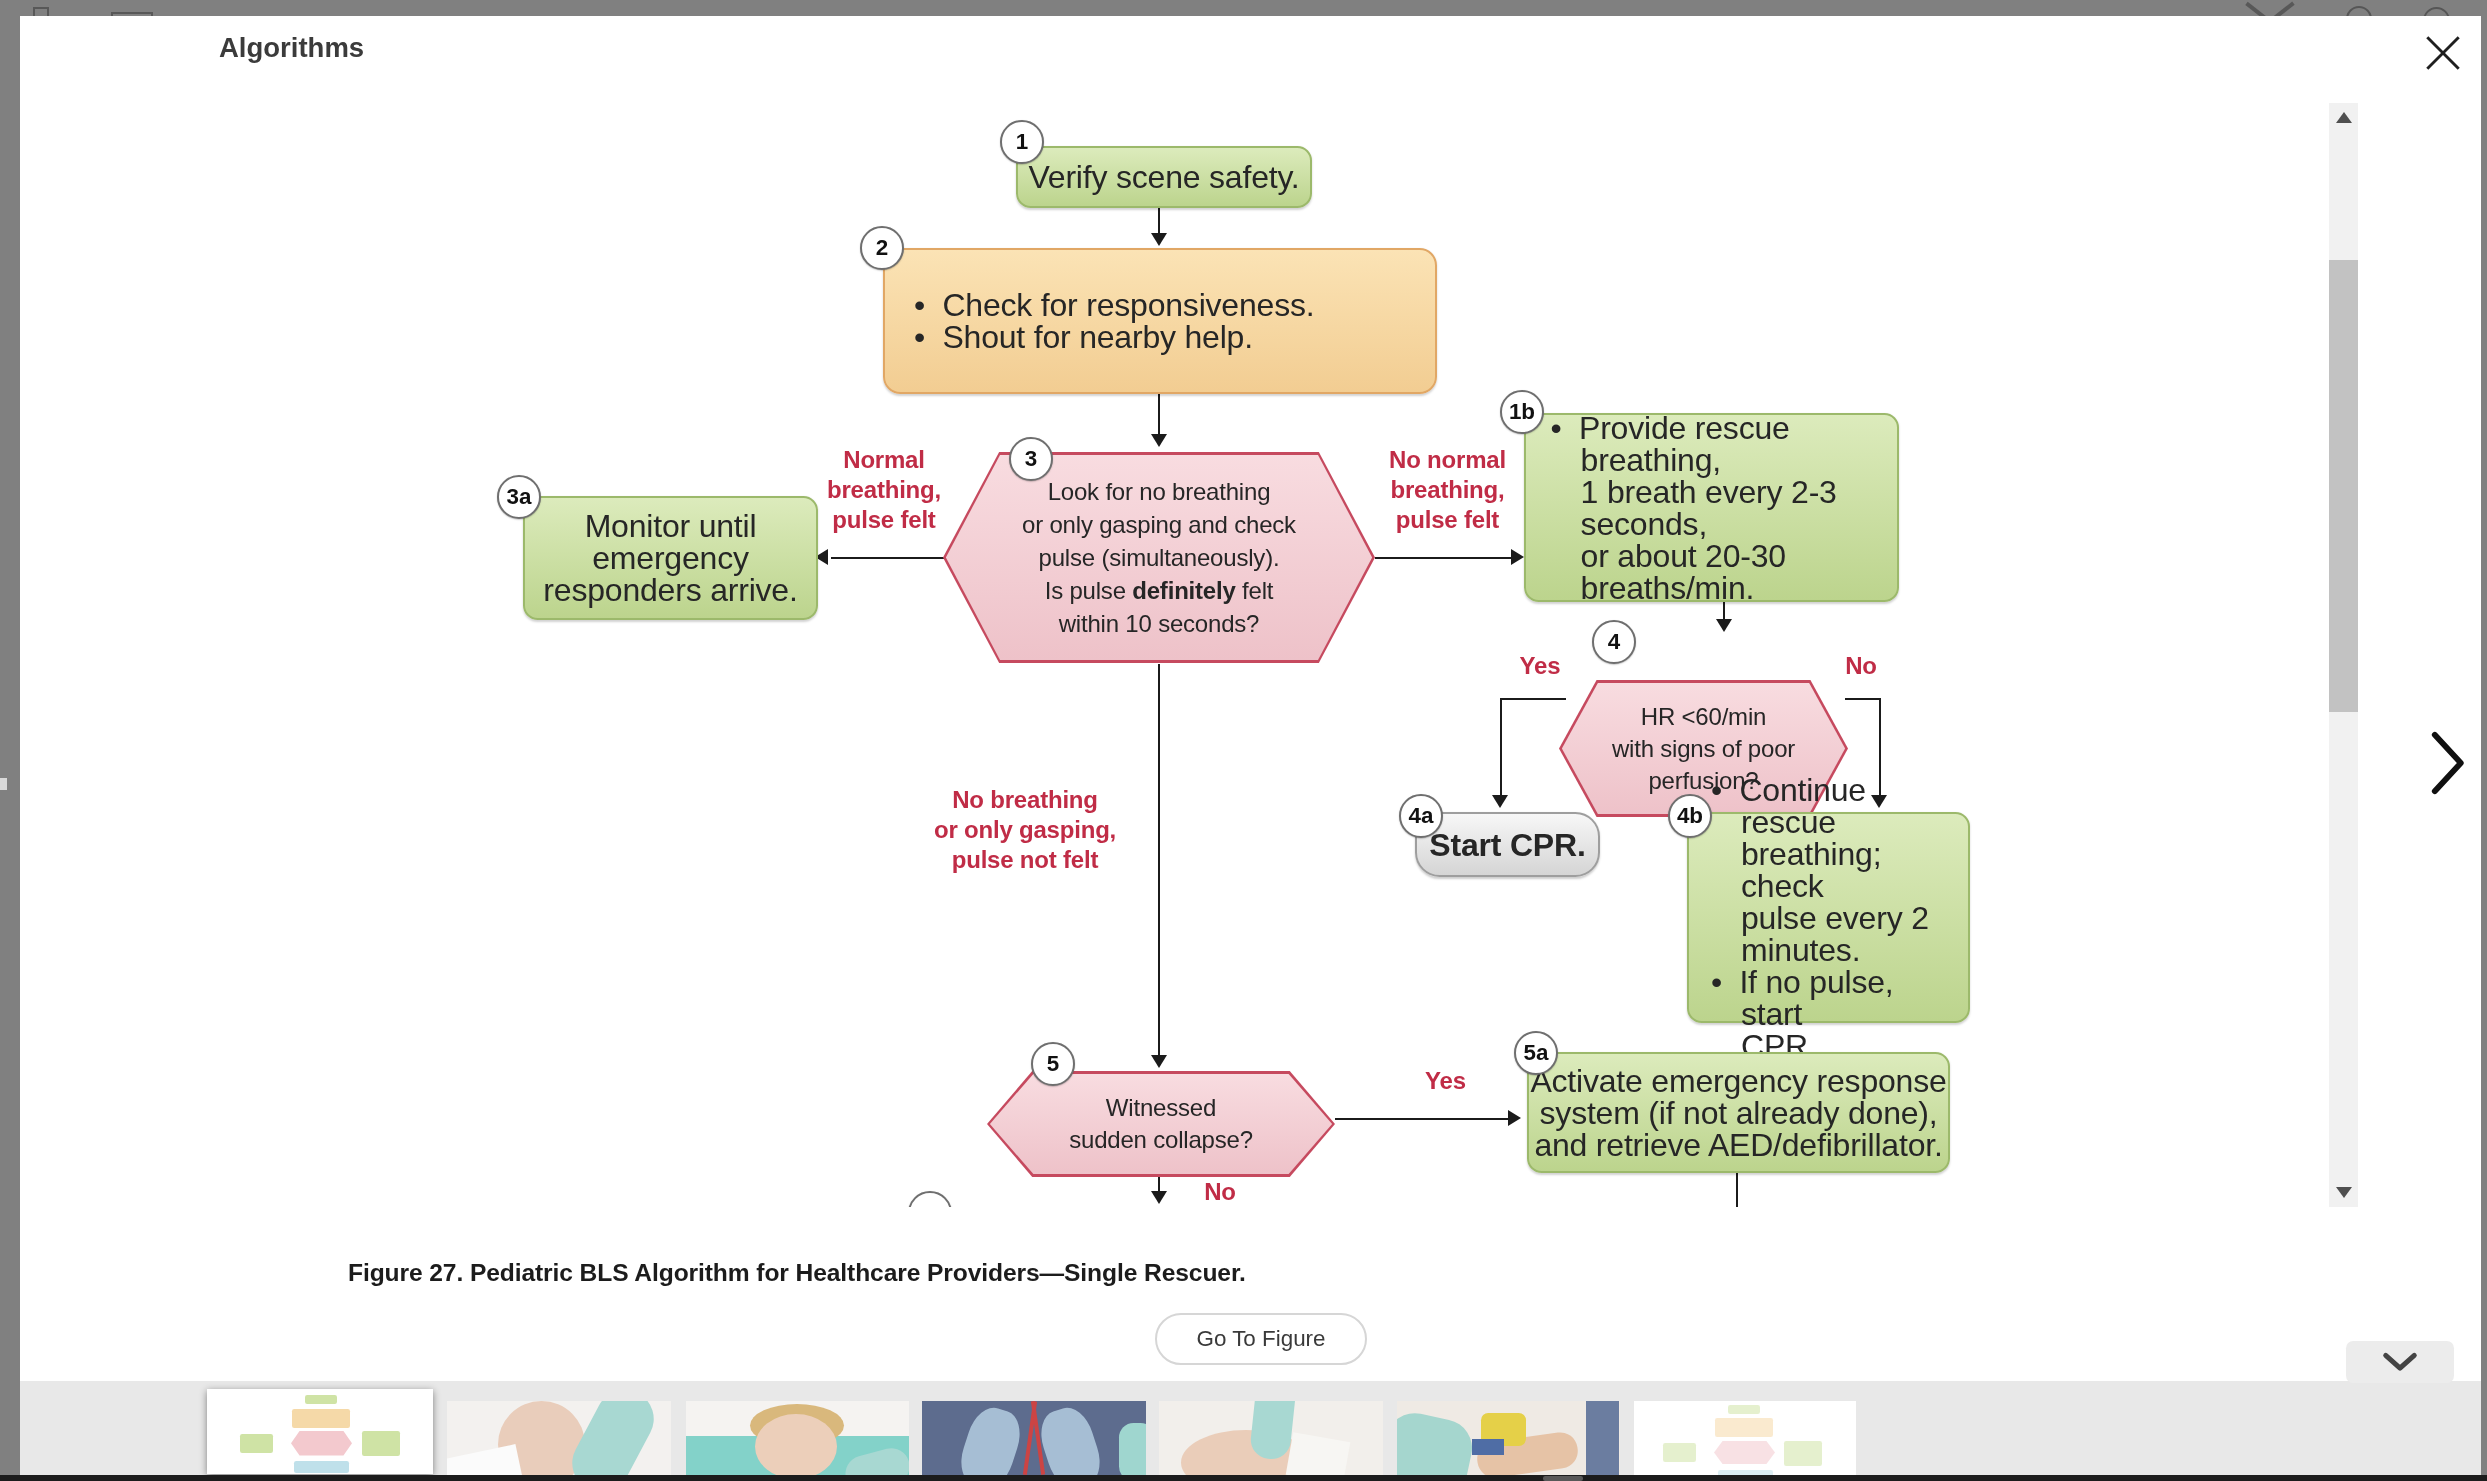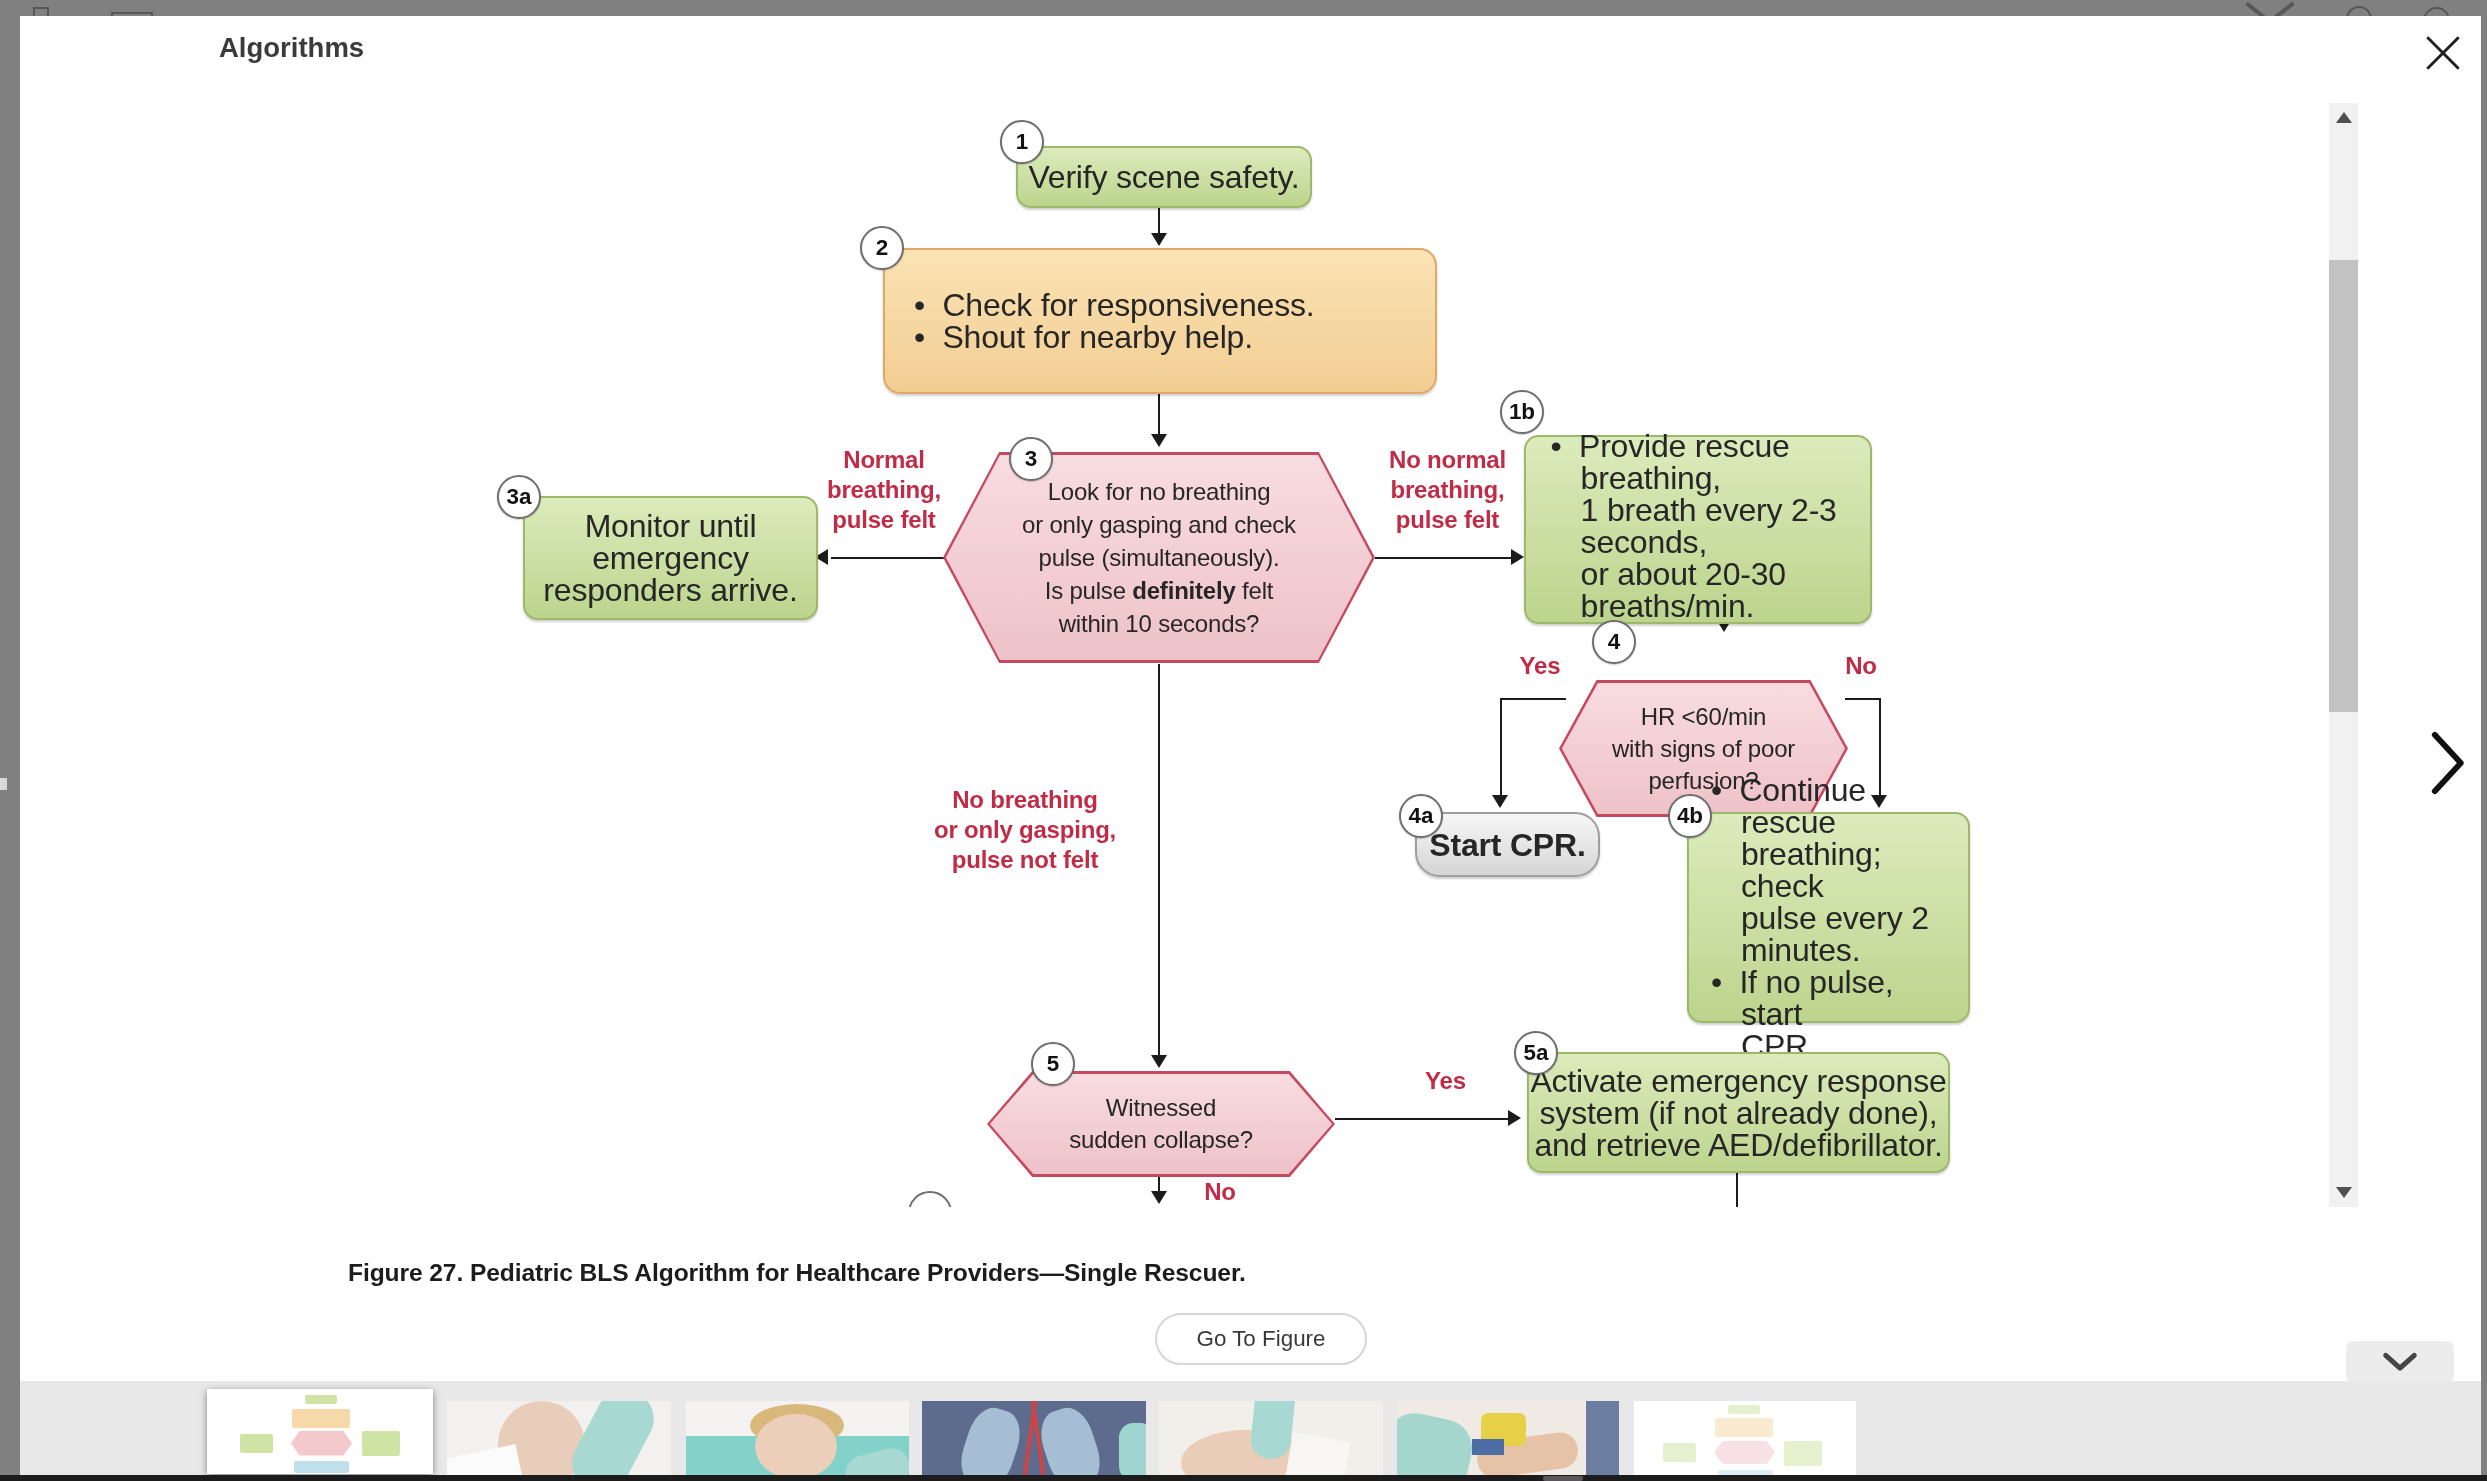--- a/index.html
+++ b/index.html
@@ -146,21 +146,21 @@
   <div class="node green" style="left:523px;top:496px;width:291px;height:120px;">
     <span class="pre">Monitor until
 emergency
 responders arrive.</span>
   </div>
 
   <div class="hline" style="left:1375px;top:557px;width:136px;"></div>
   <div class="ah-r" style="left:1511px;top:549px;"></div>
 
   <div class="badge" style="left:1500px;top:390px;">1b</div>
-  <div class="node green bul" style="left:1524px;top:435px;width:348px;height:189px;padding:0 11.6px 0 24.6px;box-sizing:border-box;justify-content:flex-end;">
+  <div class="node green bul" style="left:1524px;top:413px;width:375px;height:189px;padding:0 11.6px 0 24.6px;box-sizing:border-box;">
     <ul>
       <li>Provide rescue breathing,
 1 breath every 2-3 seconds,
 or about 20-30 breaths/min.</li>
     </ul>
   </div>
   <div class="vline" style="left:1723px;top:602px;height:16.6px;"></div>
   <div class="ah-d" style="left:1716px;top:619px;"></div>
 
   <div class="badge" style="left:1592px;top:620px;">4</div>

